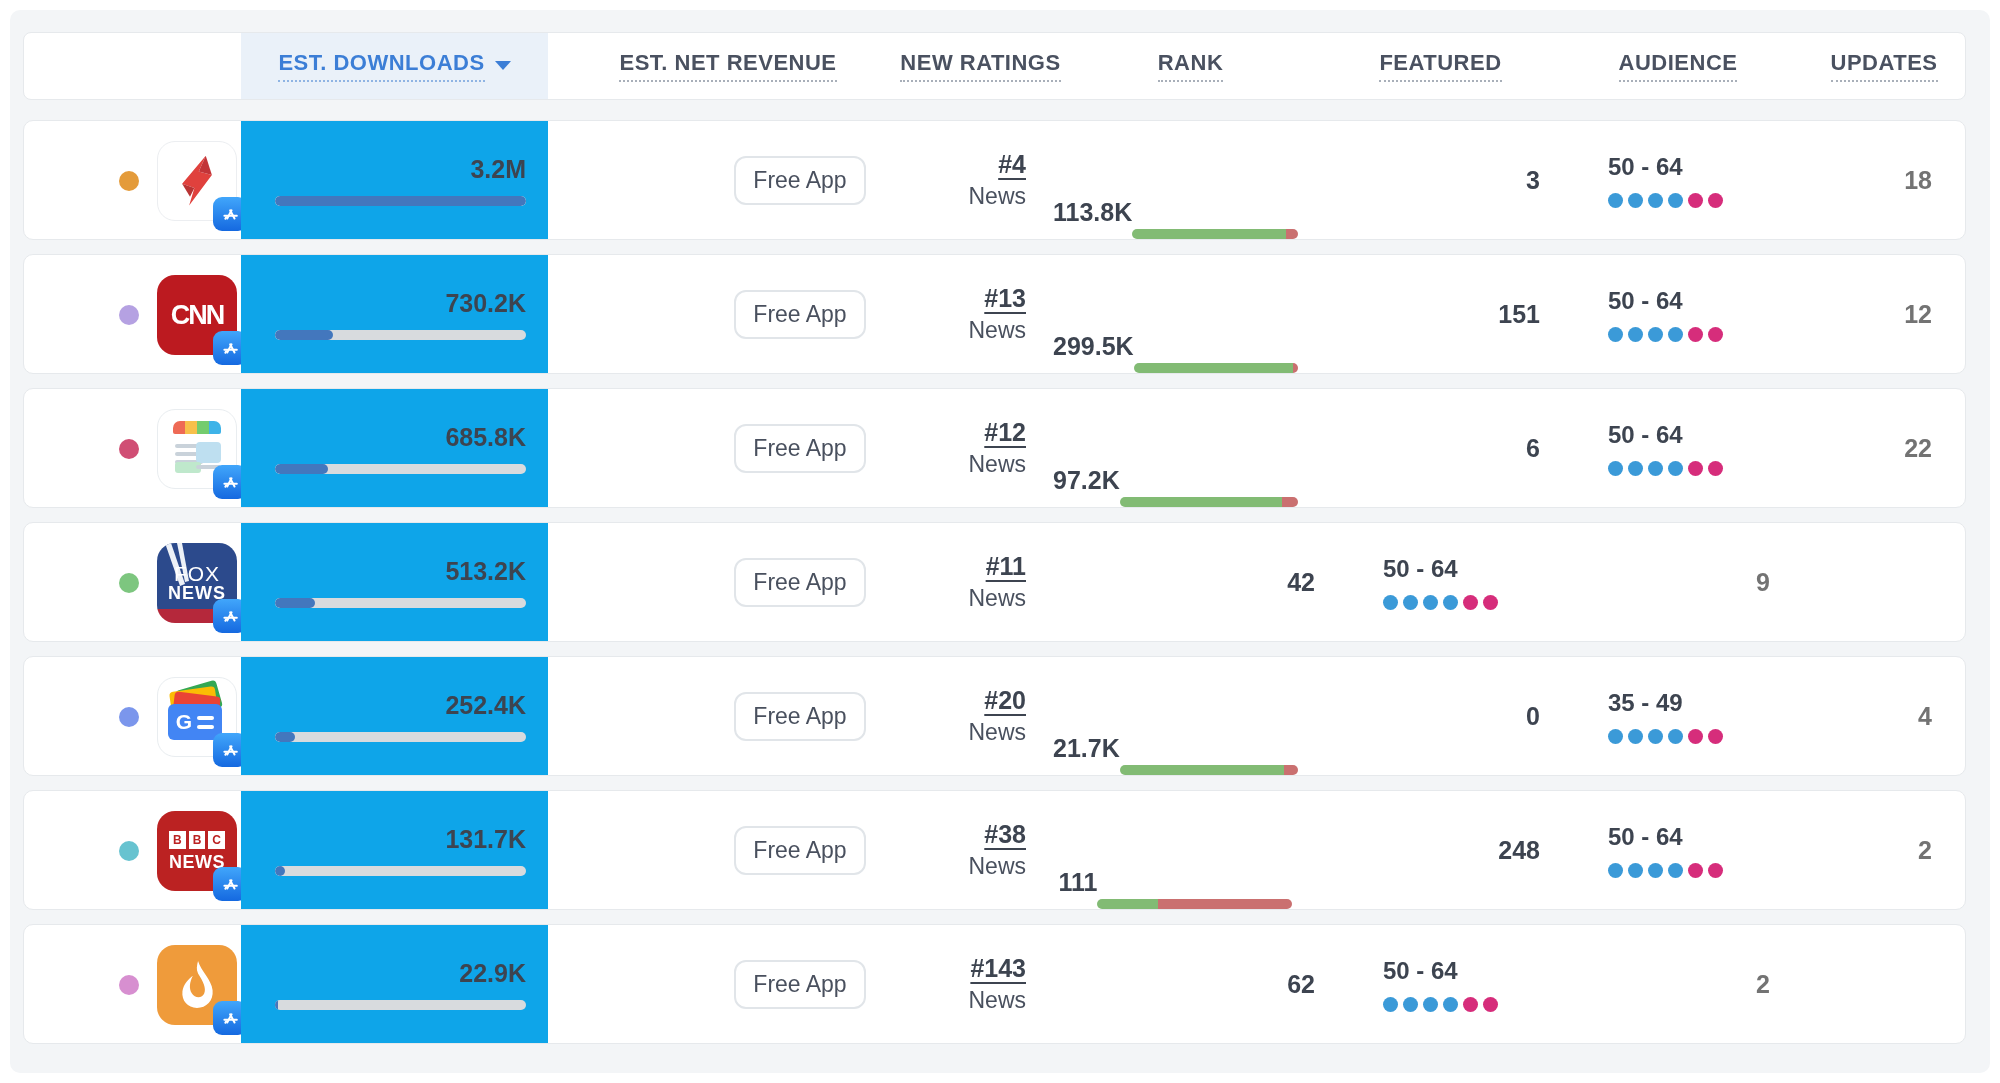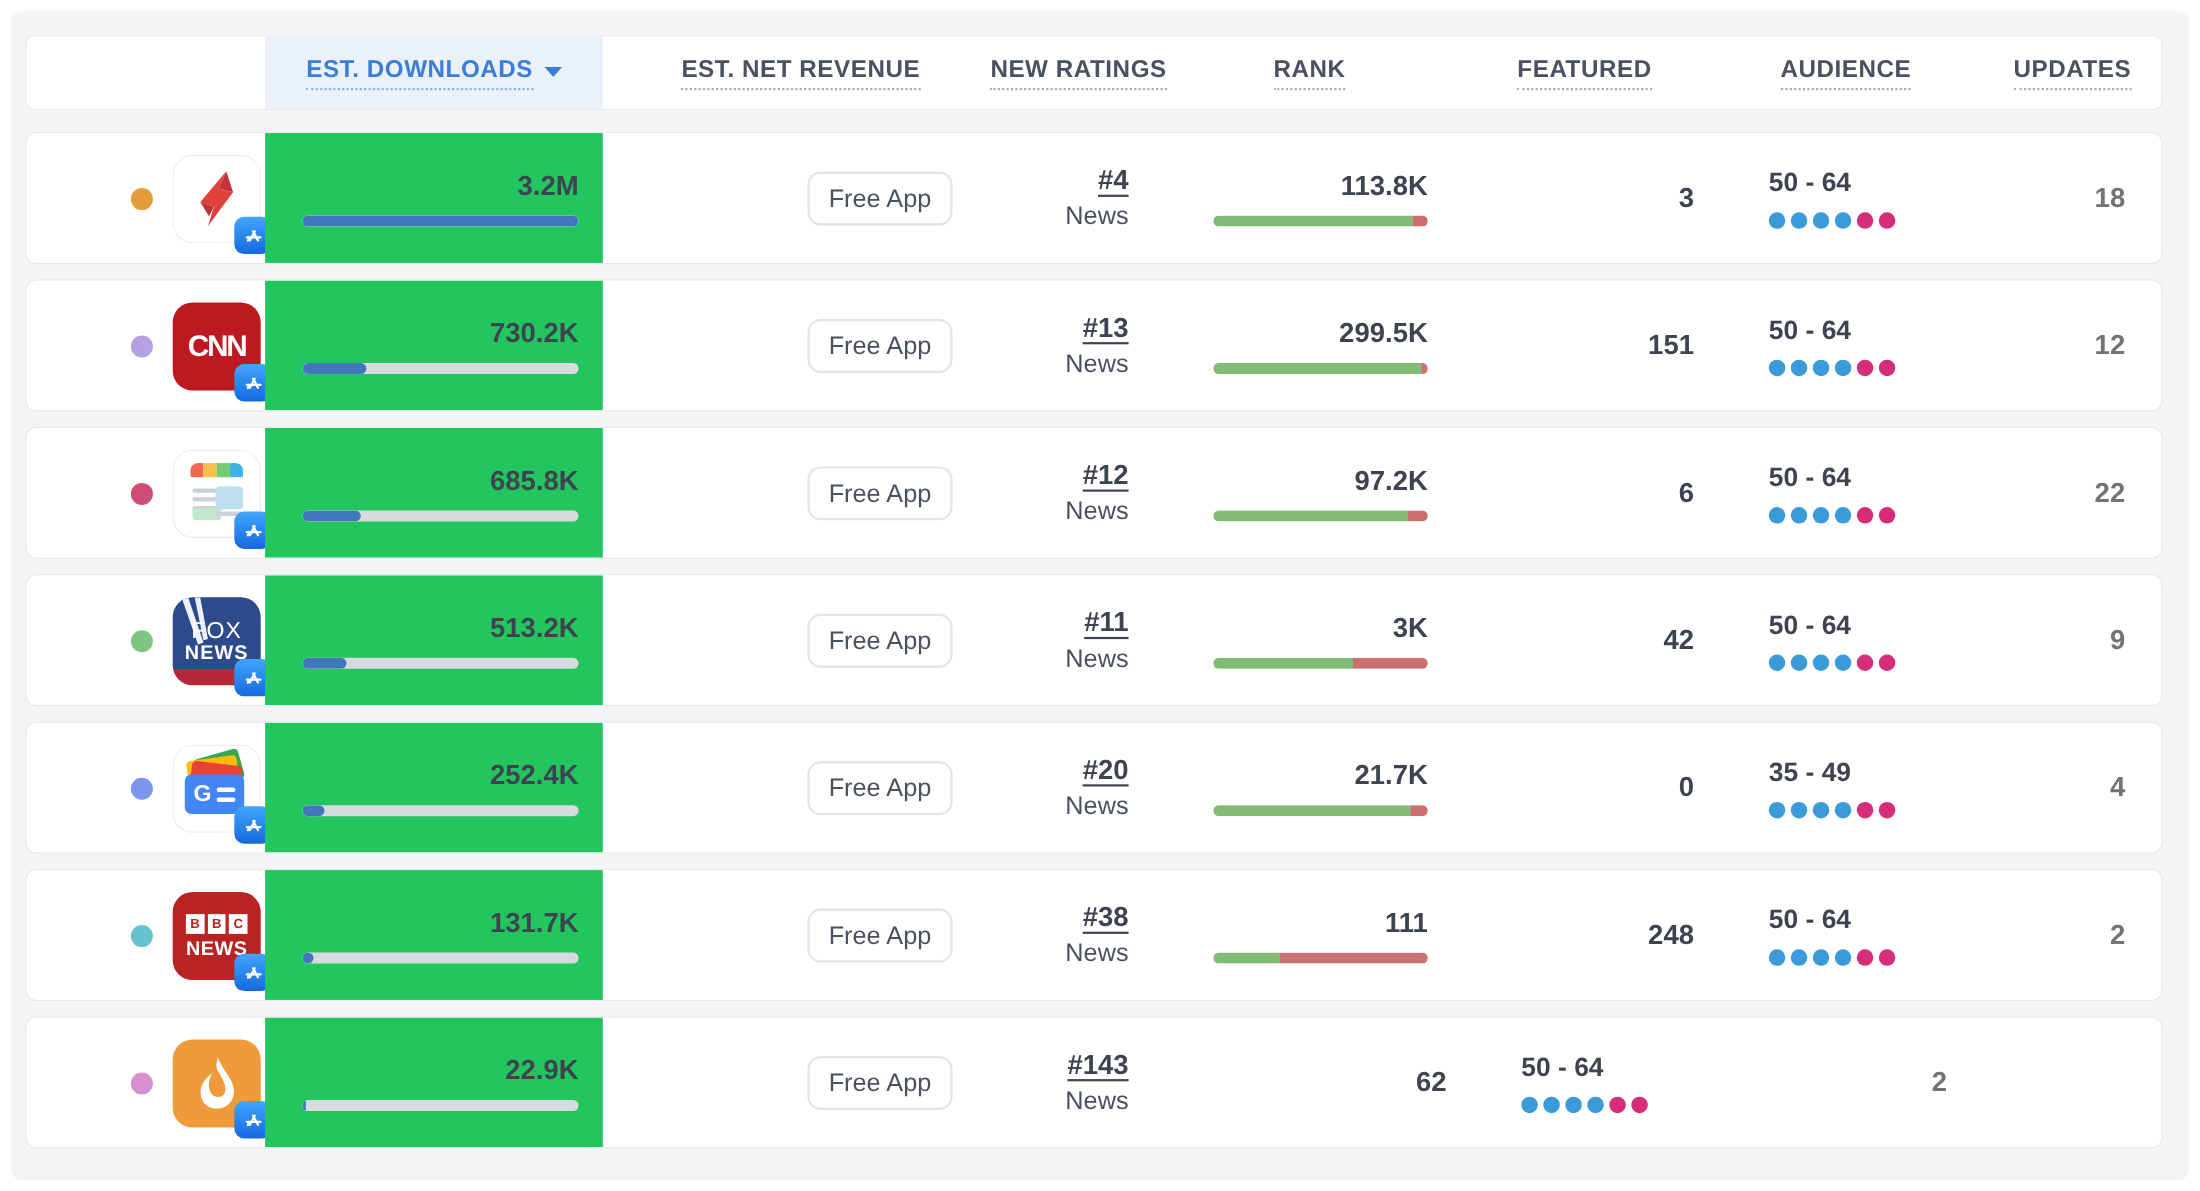--- a/index.html
+++ b/index.html
@@ -22,35 +22,35 @@
 
   
   .row { height:120px; border-radius:10px; margin-bottom:14px; }
   .cell { position:relative; }
   .c-app { position:relative; }
   .row-dot { position:absolute; left:95px; top:50px; width:20px; height:20px; border-radius:50%; }
   .app-icon { position:absolute; left:133px; top:20px; width:80px; height:80px; cursor:pointer; }
   .as-badge { position:absolute; right:-10px; bottom:-10px; width:34px; height:34px; border-radius:9px;
               background:linear-gradient(180deg,#41a6fb,#1569e0); display:flex; align-items:center; justify-content:center; }
 
-  .c-downloads { background:#22c55e; display:flex; flex-direction:column; justify-content:center; padding:0 22px 0 34px; }
+  .c-downloads { background:#0ea5e9; display:flex; flex-direction:column; justify-content:center; padding:0 22px 0 34px; }
   .dl-value { text-align:right; font-size:25px; font-weight:700; color:#3d4450; margin-bottom:12px; }
   .dl-track { height:10px; background:#d8dbde; border-radius:5px; overflow:hidden; }
   .dl-fill { height:100%; background:#4377bd; border-radius:5px; }
 
   .c-revenue { display:flex; align-items:center; justify-content:center; }
   .badge { transform:translateX(72px); font-size:23px; color:#49505e; background:#fff;
            border:2px solid #e1e5e9; border-radius:12px; padding:9px 17px; white-space:nowrap; }
 
   .c-rank { display:flex; flex-direction:column; align-items:flex-end; justify-content:center; padding-right:27px; }
   .rank-link { font-size:25px; font-weight:700; color:#3d4450; text-decoration:underline;
                text-underline-offset:5px; text-decoration-thickness:2px; cursor:pointer; }
   .rank-cat { font-size:23px; color:#49505e; margin-top:4px; }
 
-  .c-ratings { display:flex; flex-direction:column; align-items:flex-end; justify-content:center; padding-right:30px; }
+  .c-ratings { display:flex; flex-direction:row; align-items:flex-end; justify-content:center; padding-right:30px; }
   .rt-value { font-size:25px; font-weight:700; color:#3d4450; margin-bottom:12px; }
   .rt-track { width:195px; height:10px; border-radius:5px; overflow:hidden; display:flex; }
   .rt-pos { background:#82bb74; height:100%; }
   .rt-neg { background:#ca7070; height:100%; flex:1; }
 
   .c-featured { display:flex; align-items:center; justify-content:flex-end; padding-right:13px;
                 font-size:25px; font-weight:700; color:#3d4450; }
 
   .c-audience { display:flex; flex-direction:column; justify-content:center; padding-left:55px; }
   .aud-range { font-size:24px; font-weight:700; color:#3d4450; margin-bottom:12px; }
@@ -313,27 +313,20 @@
         <div class="dl-fill" style="width: 16%;"></div>
       </div>
     </div>
     <div class="cell c-revenue">
       <span class="badge">Free App</span>
     </div>
     <div class="cell c-rank">
       <a class="rank-link">#11</a>
       <div class="rank-cat">News</div>
     </div>
-    <div class="cell c-ratings">
-      <div class="rt-value">3K</div>
-      <div class="rt-track">
-        <div class="rt-pos" style="width: 65%;"></div>
-        <div class="rt-neg"></div>
-      </div>
-    </div>
     <div class="cell c-featured">
       <span>42</span>
     </div>
     <div class="cell c-audience">
       <div class="aud-range">50 - 64</div>
       <div class="aud-dots">
               <span class="aud-dot" style="background: rgb(59, 154, 216);"></span>
               <span class="aud-dot" style="background: rgb(59, 154, 216);"></span>
               <span class="aud-dot" style="background: rgb(59, 154, 216);"></span>
               <span class="aud-dot" style="background: rgb(59, 154, 216);"></span>

